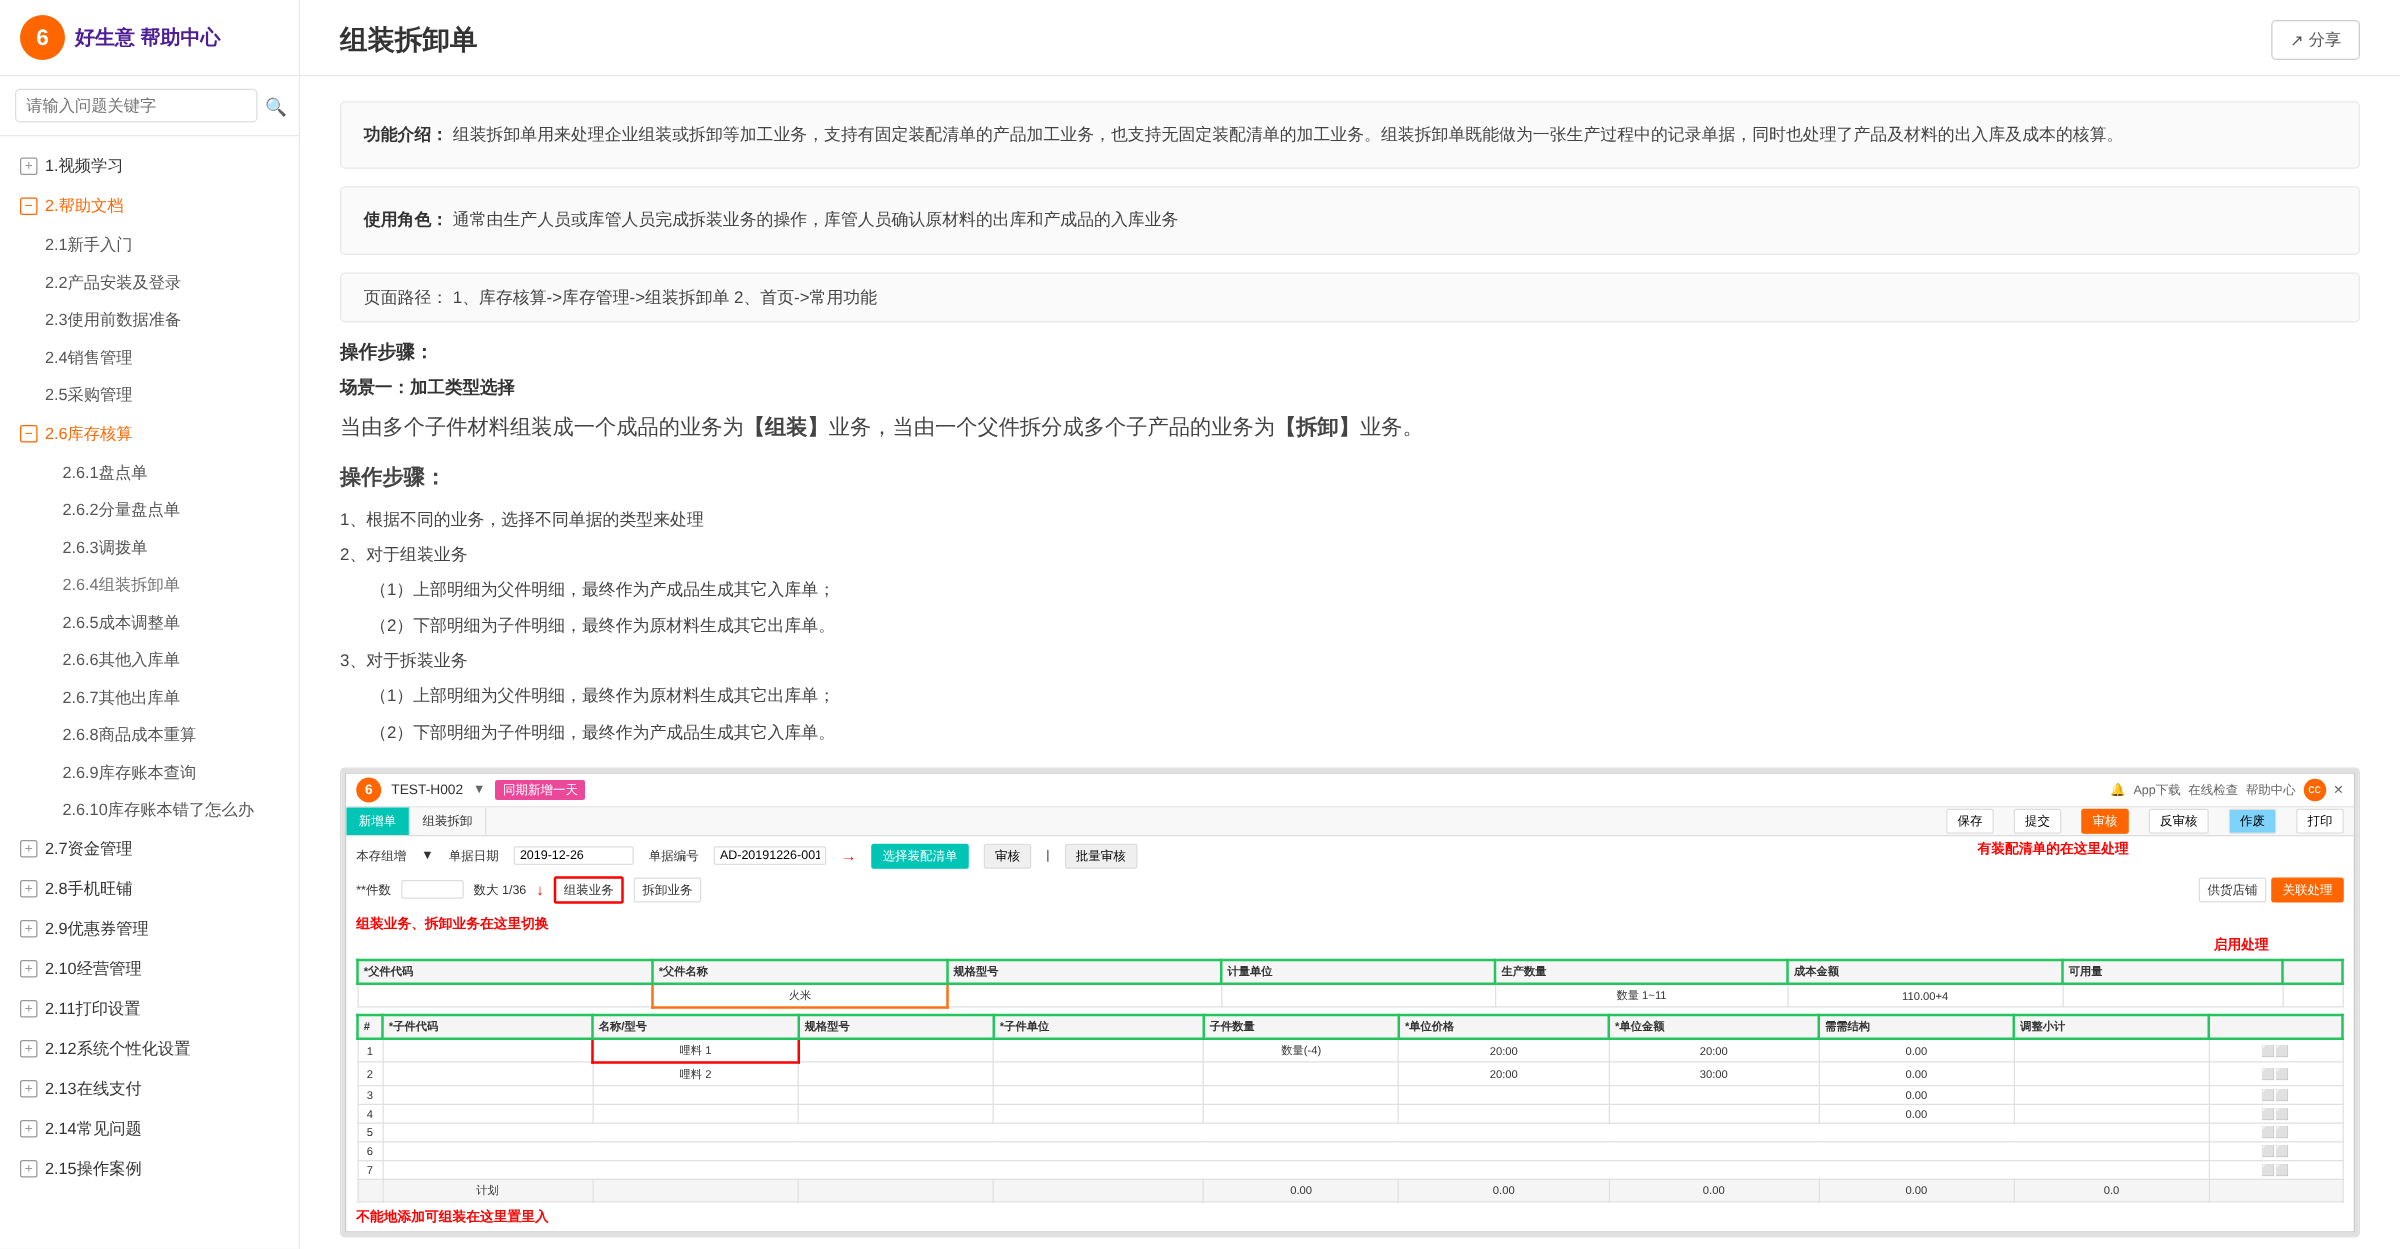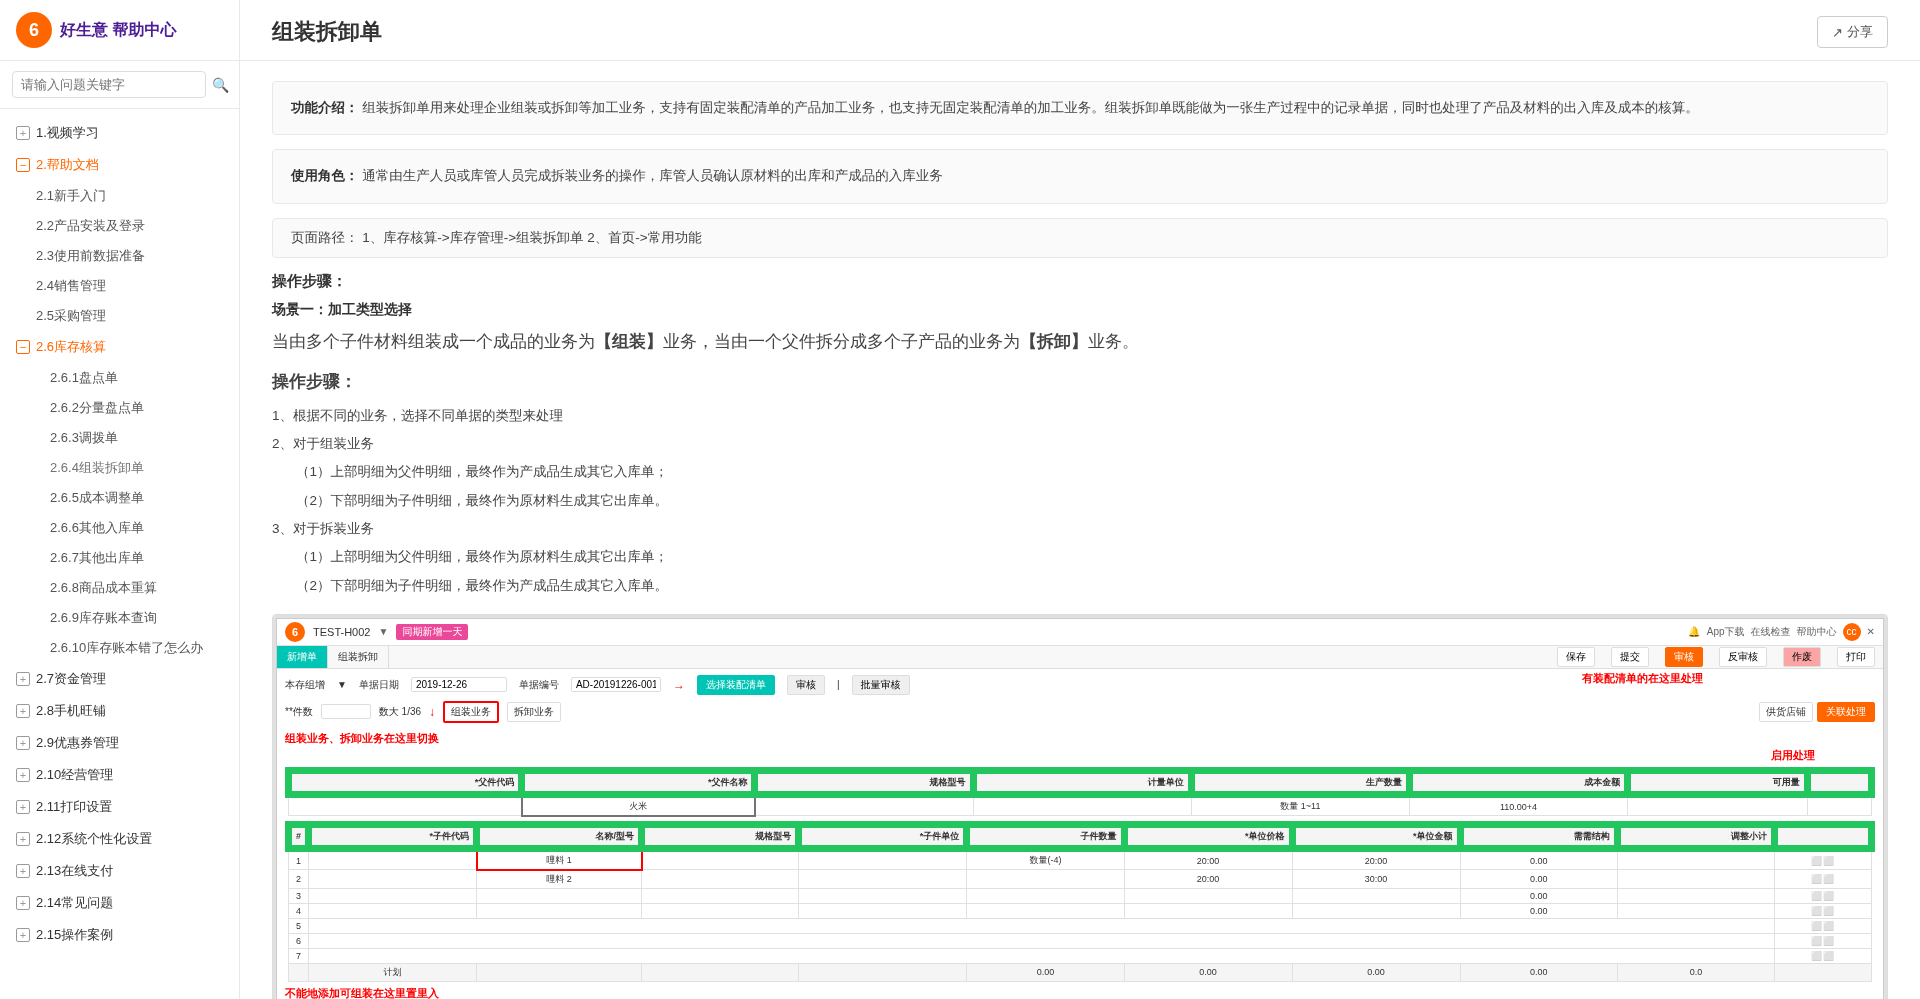--- a/index.html
+++ b/index.html
@@ -270,23 +270,23 @@
     }
 
     .sm-table {
       width: 100%;
       border-collapse: collapse;
       font-size: 9px;
     }
 
     .sm-table th {
       background: #f5f5f5;
-      border: 7px solid #22c55e;
+      border: 2px solid #22c55e;
       padding: 2px 4px;
-      text-align: right;
+      text-align: left;
     }
 
     .sm-table td {
       border: 1px solid #e0e0e0;
       padding: 2px 4px;
       text-align: center;
     }
   </style>
 </head>
 <body>
@@ -447,21 +447,21 @@
           <div style="display:flex;border-bottom:1px solid #ddd;background:#f8f8f8;">
             <div style="display:flex;align-items:center;gap:0;">
               <div class="app-tab act">新增单</div>
               <div class="app-tab">组装拆卸</div>
             </div>
             <div style="flex:1;display:flex;align-items:center;justify-content:flex-end;padding-right:8px;gap:16px;font-size:10px;">
               <button style="padding:2px 8px;border:1px solid #ddd;border-radius:2px;font-size:10px;cursor:pointer;background:#fff;">保存</button>
               <button style="padding:2px 8px;border:1px solid #ddd;border-radius:2px;font-size:10px;cursor:pointer;background:#fff;">提交</button>
               <button style="padding:2px 8px;border:1px solid #ff6600;border-radius:2px;font-size:10px;cursor:pointer;background:#ff6600;color:#fff;">审核</button>
               <button style="padding:2px 8px;border:1px solid #ddd;border-radius:2px;font-size:10px;cursor:pointer;background:#fff;">反审核</button>
-              <button style="padding:2px 8px;border:1px solid #ddd;border-radius:2px;font-size:10px;cursor:pointer;background:#fca5a5;">作废</button>
+              <button style="padding:2px 8px;border:1px solid #ddd;border-radius:2px;font-size:10px;cursor:pointer;background:#7dd3fc;">作废</button>
               <button style="padding:2px 8px;border:1px solid #ddd;border-radius:2px;font-size:10px;cursor:pointer;background:#fff;">打印</button>
             </div>
           </div>
 
           <div style="position:relative;padding:6px 8px 0 8px;">
 
             <div style="display:flex;gap:12px;align-items:center;font-size:10px;margin-bottom:6px;">
               <span>本存组增</span>
               <span>▼</span>
               <span>单据日期</span>
@@ -513,21 +513,21 @@
                   <th>计量单位</th>
                   <th>生产数量</th>
                   <th>成本金额</th>
                   <th>可用量</th>
                   <th></th>
                 </tr>
               </thead>
               <tbody>
                 <tr>
                   <td></td>
-                  <td style="border:2px solid #737373;">火米</td>
+                  <td style="border:2px solid #f97316;">火米</td>
                   <td></td>
                   <td></td>
                   <td>数量 1~11</td>
                   <td>110.00+4</td>
                   <td></td>
                   <td></td>
                 </tr>
               </tbody>
             </table>
           </div>

